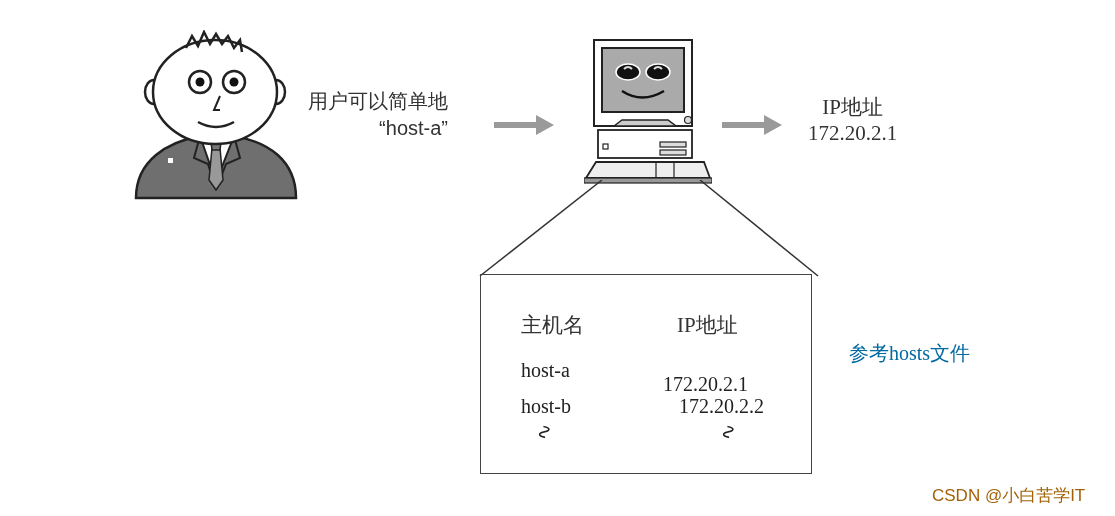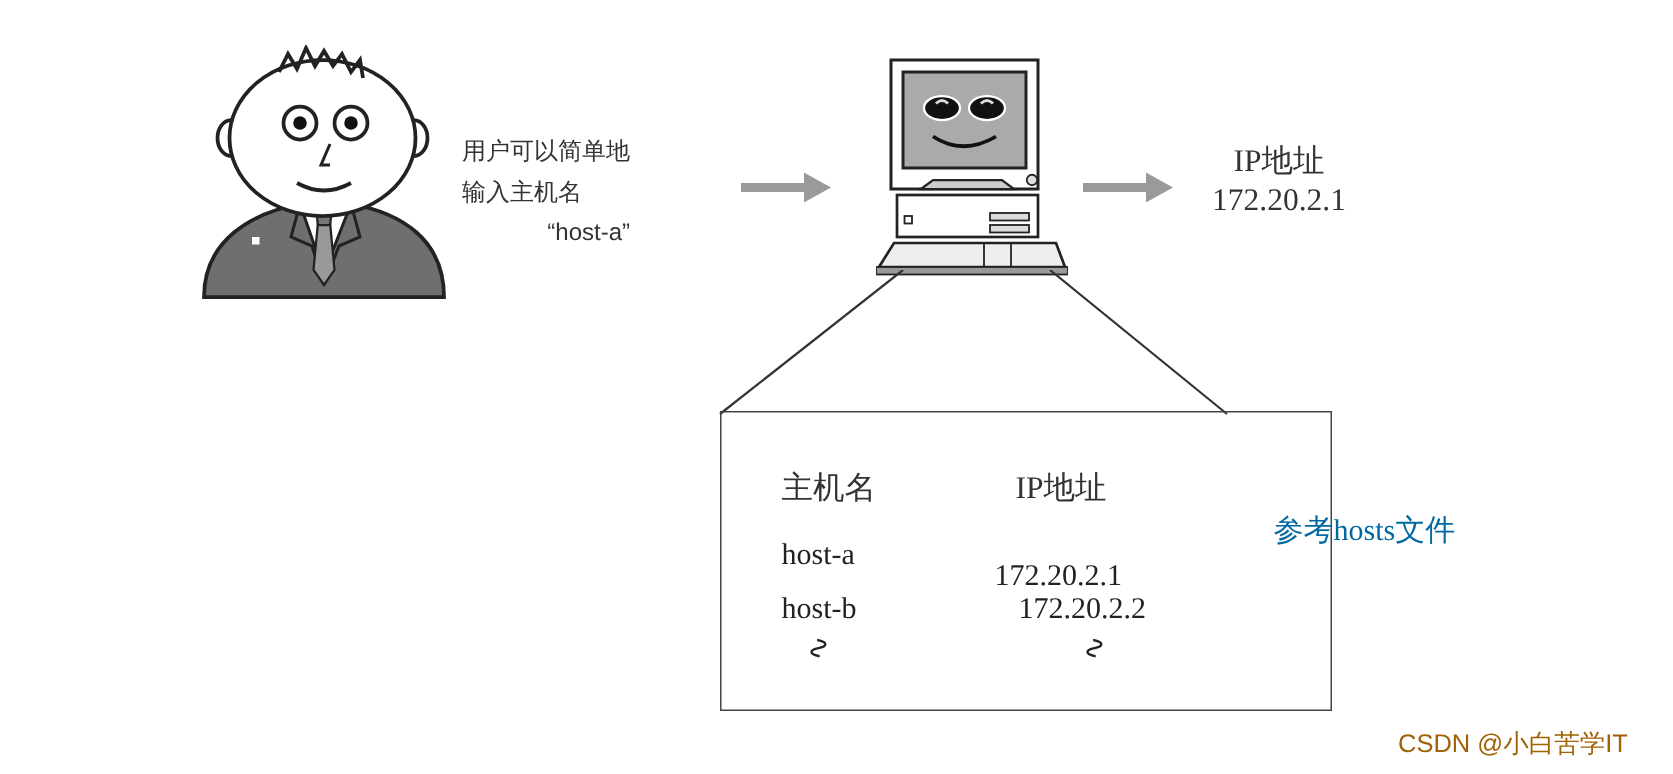--- a/index.html
+++ b/index.html
@@ -1,22 +1,22 @@
 <!DOCTYPE html>
 <html><head>
 <meta charset="utf-8">
 <style>
   html, body { margin:0; padding:0; background:#ffffff; }
   body { width:1115px; height:516px; position:relative; overflow:hidden;
          font-family:"Liberation Serif", "DejaVu Serif", serif; color:#222; }
   .abs { position:absolute; }
-  .user-text { left:308px; top:88px; font-size:16px; line-height:27px; color:#333; }
+  .user-text { left:308px; top:88px; font-size:20px; line-height:27px; color:#333; }
   .user-text .q { padding-left:28px; font-family:"Liberation Sans", sans-serif;text-align:right; }
   .ip-result { left:808px; top:94px; font-size:21px; line-height:26px; text-align:center; color:#333; }
-  .hosts-box { left:480px; top:274px; width:408px; height:200px; border:1.5px solid #444; box-sizing:border-box; }
+  .hosts-box { left:480px; top:274px; width:332px; height:200px; border:1.5px solid #444; box-sizing:border-box; }
   .col-h { font-size:21px; color:#333; }
   .cell { font-size:20px; color:#222; line-height:22px; }
   .ref-label { left:849px; top:340px; font-size:20px; color:#0369a1; }
   .watermark { left:932px; top:484px; font-size:17px; color:#a16207; font-family:"Liberation Sans", sans-serif; }
 </style>
 </head>
 <body>
 
 <svg class="abs" style="left:128px;top:30px" width="176" height="176" viewBox="0 0 176 176">
 
@@ -43,21 +43,20 @@
   <circle cx="106" cy="52" r="11" fill="#fff" stroke="#222" stroke-width="2.5"></circle>
   <circle cx="106" cy="52" r="4.5" fill="#111"></circle>
 
   <path d="M92 66 L86 80 L92 80" fill="none" stroke="#222" stroke-width="2"></path>
 
   <path d="M70 92 Q88 102 106 92" fill="none" stroke="#222" stroke-width="2.5"></path>
 </svg>
 
 <div class="abs user-text">
   <div>用户可以简单地</div>
-  <div>输入主机名</div>
   <div class="q">“host-a”</div>
 </div>
 
 <svg class="abs" style="left:494px;top:114px" width="62" height="22" viewBox="0 0 62 22">
   <rect x="0" y="8" width="44" height="6" fill="#9a9a9a"></rect>
   <polygon points="42,1 60,11 42,21" fill="#9a9a9a"></polygon>
 </svg>
 
 <svg class="abs" style="left:584px;top:38px" width="128" height="146" viewBox="0 0 128 146">
 

